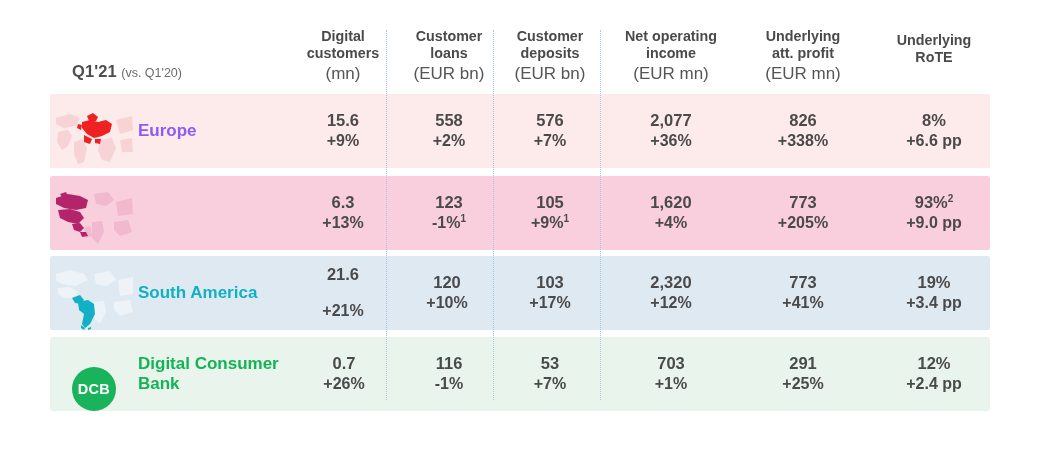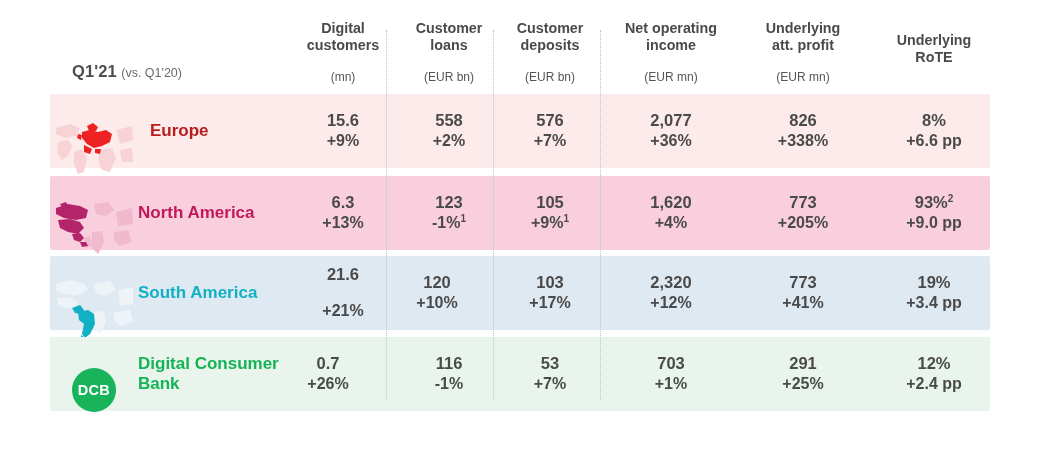--- a/index.html
+++ b/index.html
@@ -23,21 +23,21 @@
   }
   .period .big{font-size:16.5px;font-weight:bold;color:#4d4d4d;letter-spacing:.1px;}
   .period .small{font-size:12.5px;font-weight:normal;color:#6b6b6b;letter-spacing:0;}
 
   .colhead{
     position:absolute;bottom:8px;
     text-align:center;
     line-height:1.18;
   }
   .colhead .t{font-size:14.3px;font-weight:bold;color:#4a4a4a;display:block;}
-  .colhead .u{font-size:12px;font-weight:normal;color:#555;display:block;margin-top:16px;}
+  .colhead .u{font-size:17px;font-weight:normal;color:#555;display:block;margin-top:2px;}
 
   
   .vsep{
     position:absolute;top:30px;width:1px;height:370px;
     border-left:1px dotted #a8c4de;
     opacity:.95;
     z-index:3;
   }
 
   
@@ -49,39 +49,39 @@
   .row.r1{top:176px;background:#f9cedd;}
   .row.r2{top:256px;background:#dfe9f2;}
   .row.r3{top:337px;background:#e9f5ec;}
 
   .label{
     position:absolute;left:88px;top:0;height:74px;
     display:flex;align-items:center;
     font-size:17px;font-weight:bold;line-height:1.15;
     width:200px;
   }
-  .r0 .label{color:#b91c1c;margin-left:12px;}
+  .r0 .label{color:#8b5cf6;}
   .r1 .label{color:#c2185b;}
   .r2 .label{color:#12b0c4;}
   .r3 .label{color:#1db954;color:#14b356;}
 
   .cell{
     position:absolute;top:0;height:74px;
     display:flex;flex-direction:column;
     align-items:center;justify-content:center;
     text-align:center;
   }
   .cell .v{font-size:16.5px;font-weight:bold;color:#4a4a4a;line-height:1.28;white-space:nowrap;}
   .cell .d{font-size:16px;font-weight:bold;color:#4a4a4a;line-height:1.28;white-space:nowrap;}
   .cell sup{font-size:10px;font-weight:bold;vertical-align:super;line-height:0;}
 
   
   .icon{
-    position:absolute;left:2px;top:16px;width:84px;height:74px;
-    display:flex;align-items:center;justify-content:center;
+    position:absolute;left:2px;top:0;width:84px;height:74px;
+    display:flex;align-items:flex-end;justify-content:center;
     overflow:hidden;
   }
   .icon svg{display:block;}
 
   .dcb-badge{
     width:44px;height:44px;border-radius:50%;
     background:#19b35c;
     display:flex;align-items:center;justify-content:center;
     color:#ffffff;font-size:14.5px;font-weight:bold;letter-spacing:.3px;
   }
@@ -200,23 +200,20 @@
           </g>
           <g fill="#b3246b">
             <path d="M2 10 L14 6 L26 8 L34 12 L32 20 L22 22 L10 20 L2 16 Z"></path>
             <path d="M4 22 L16 21 L26 24 L30 30 L24 36 L14 34 L6 30 Z"></path>
             <path d="M18 36 L26 35 L30 40 L26 44 L20 42 Z"></path>
             <path d="M26 44 L32 44 L34 48 L28 49 Z"></path>
             <path d="M6 6 L12 4 L14 8 L8 9 Z"></path>
           </g>
         </svg>
       </div>
-      <div class="label">
-        <span>North America</span>
-      </div>
 
       <div class="cell" style="left:238px;width:110px;">
         <span class="v">6.3</span>
         <span class="d">+13%</span>
       </div>
       <div class="cell" style="left:344px;width:110px;">
         <span class="v">123</span>
         <span class="d"><span>-1%</span><sup>1</sup></span>
       </div>
       <div class="cell" style="left:444px;width:112px;">
@@ -257,21 +254,21 @@
         </svg>
       </div>
       <div class="label">
         <span>South America</span>
       </div>
 
       <div class="cell" style="left:238px;width:110px;gap:16px;">
         <span class="v">21.6</span>
         <span class="d">+21%</span>
       </div>
-      <div class="cell" style="left:332px;width:110px;">
+      <div class="cell" style="left:342px;width:110px;">
         <span class="v">120</span>
         <span class="d">+10%</span>
       </div>
       <div class="cell" style="left:444px;width:112px;">
         <span class="v">103</span>
         <span class="d">+17%</span>
       </div>
       <div class="cell" style="left:551px;width:140px;">
         <span class="v">2,320</span>
         <span class="d">+12%</span>
@@ -290,21 +287,21 @@
       <div class="icon">
         <div class="dcb-badge">DCB</div>
       </div>
       <div class="label">
         <span>
           <span>Digital Consumer</span><br>
           <span>Bank</span>
         </span>
       </div>
 
-      <div class="cell" style="left:223px;width:110px;">
+      <div class="cell" style="left:239px;width:110px;">
         <span class="v">0.7</span>
         <span class="d">+26%</span>
       </div>
       <div class="cell" style="left:344px;width:110px;">
         <span class="v">116</span>
         <span class="d">-1%</span>
       </div>
       <div class="cell" style="left:444px;width:112px;">
         <span class="v">53</span>
         <span class="d">+7%</span>

